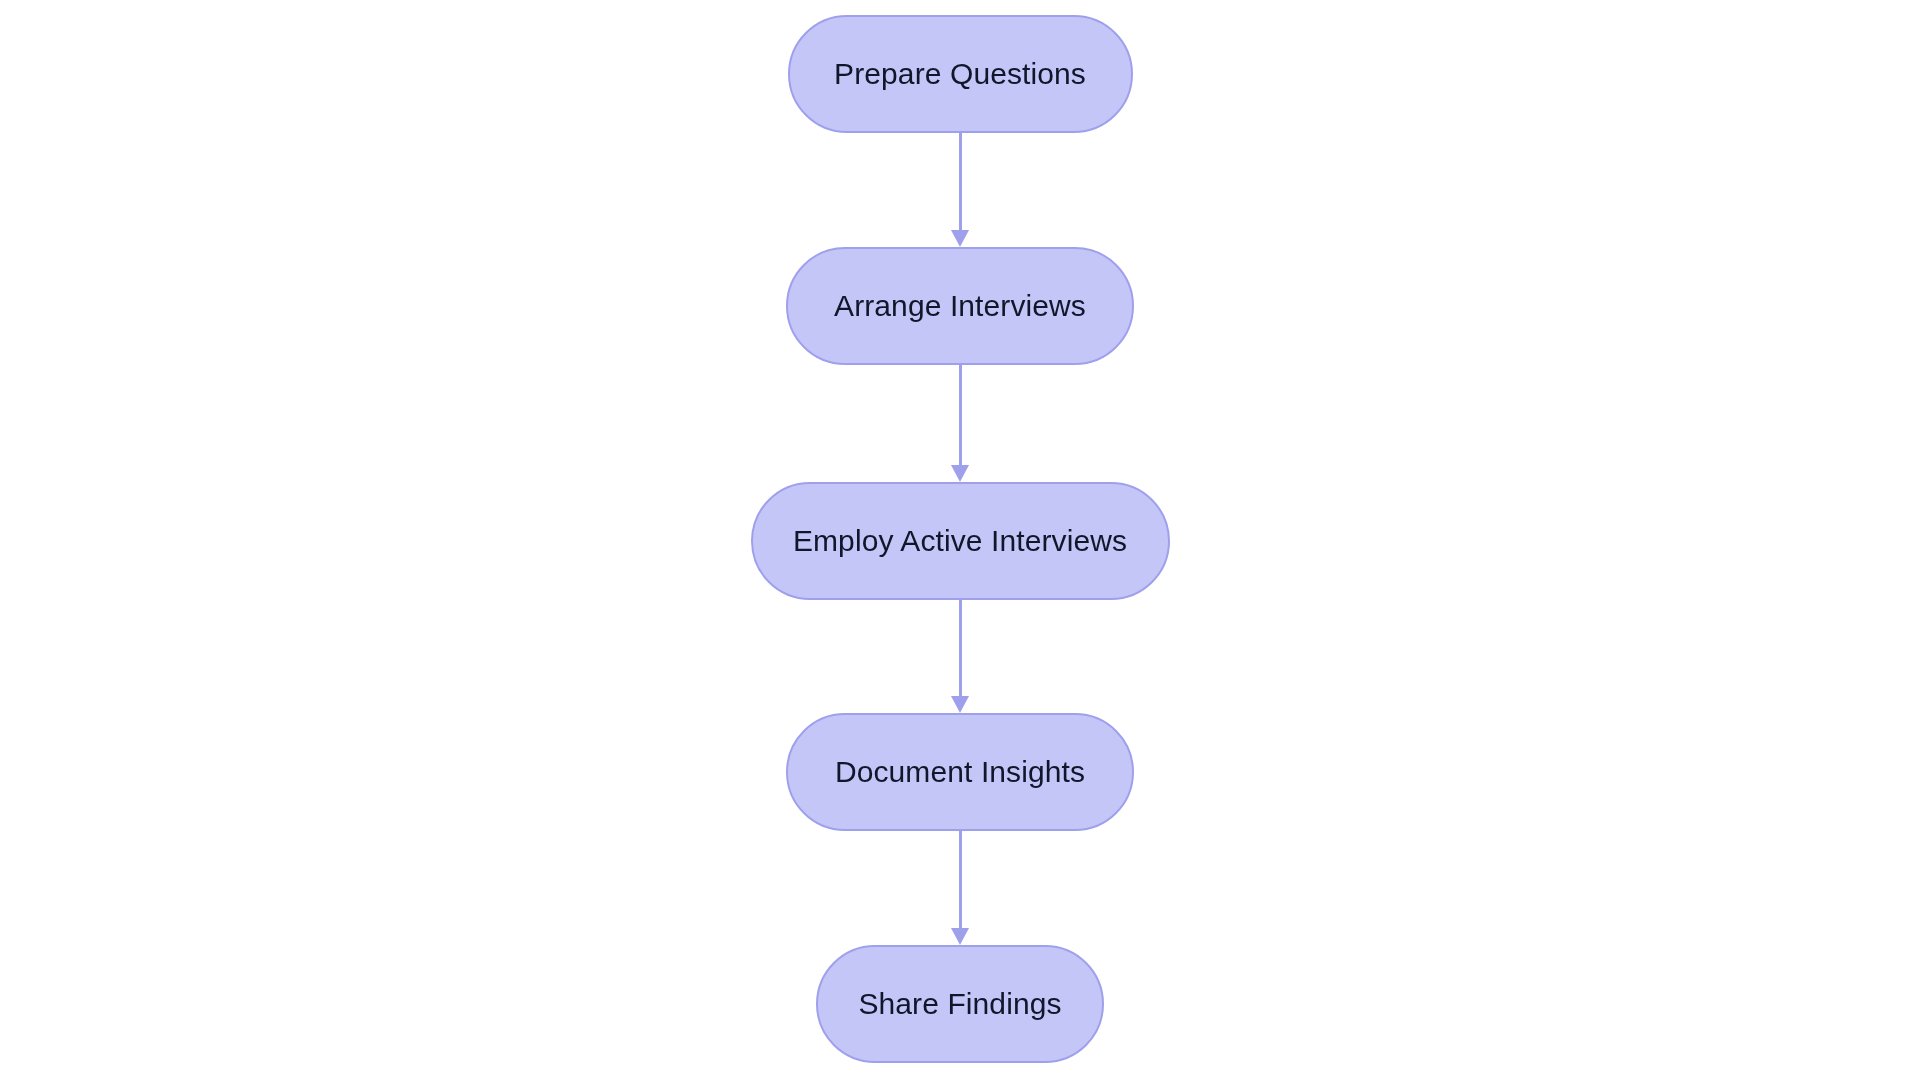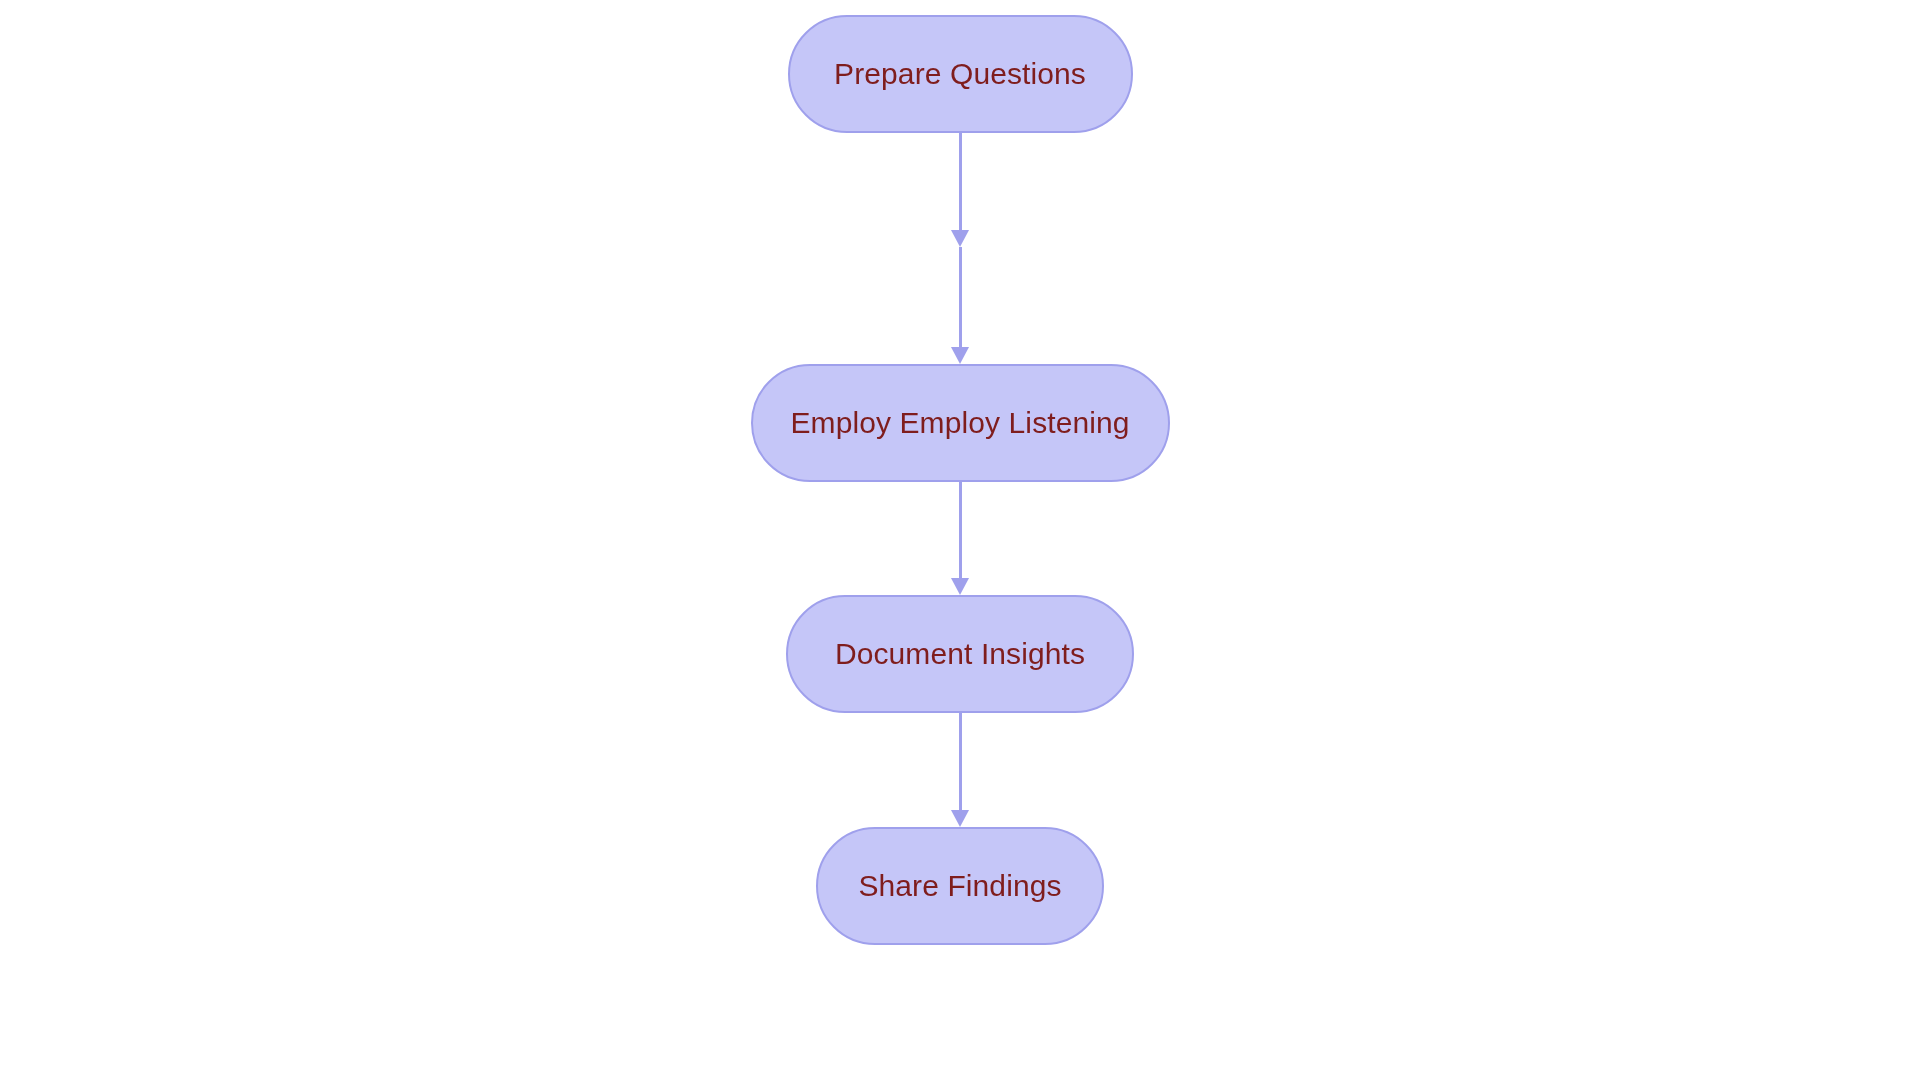--- a/index.html
+++ b/index.html
@@ -43,21 +43,21 @@
     background: #c5c6f8;
     border: 2px solid #9fa0ec;
     border-radius: 59px;
     flex: 0 0 auto;
   }
 
   .node-label {
     font-size: 30px;
     line-height: 1;
     letter-spacing: 0.1px;
-    color: #7f1d1d;
+    color: #0f172a;
     white-space: nowrap;
     padding: 0 42px;
   }
 
   
   .node-w1 { width: 345px; }
   .node-w2 { width: 348px; }
   .node-w3 { width: 419px; }
   .node-w4 { width: 348px; text-align: center; }
   .node-w5 { width: 288px; text-align: center; }
@@ -103,28 +103,31 @@
 
     <div class="node node-w1">
       <span class="node-label">Prepare Questions</span>
     </div>
 
     <div class="connector gap-1">
       <div class="connector-line"></div>
       <div class="connector-head"></div>
     </div>
 
+    <div class="node node-w2">
+      <span class="node-label">Arrange Interviews</span>
+    </div>
 
     <div class="connector gap-2">
       <div class="connector-line"></div>
       <div class="connector-head"></div>
     </div>
 
     <div class="node node-w3">
-      <span class="node-label">Employ Employ Listening</span>
+      <span class="node-label">Employ Active Interviews</span>
     </div>
 
     <div class="connector gap-3">
       <div class="connector-line"></div>
       <div class="connector-head"></div>
     </div>
 
     <div class="node node-w4">
       <span class="node-label">Document Insights</span>
     </div>

